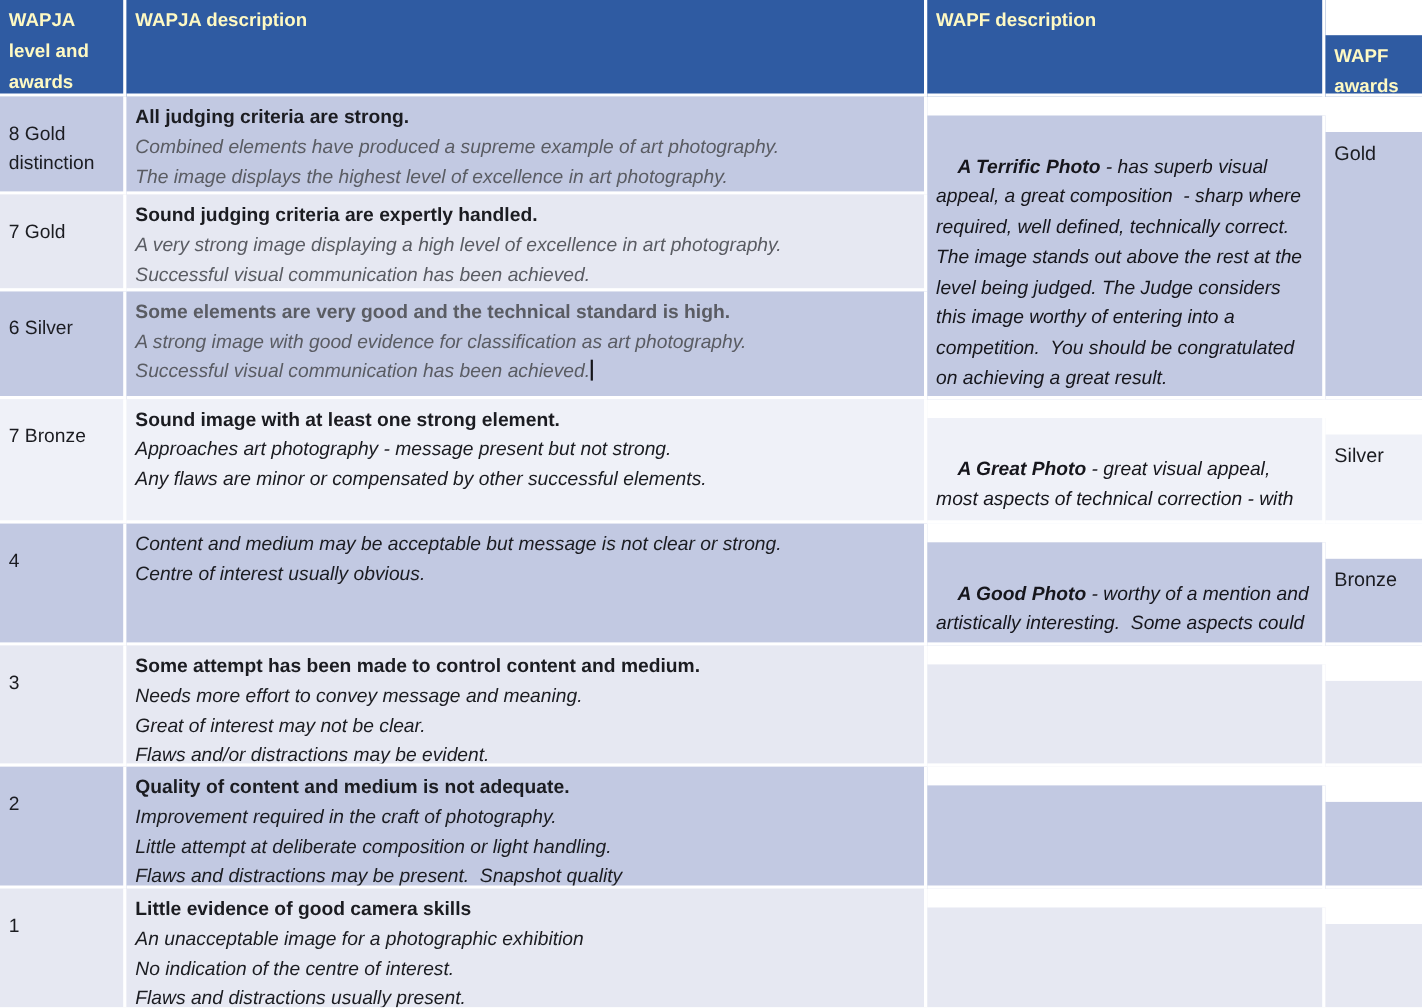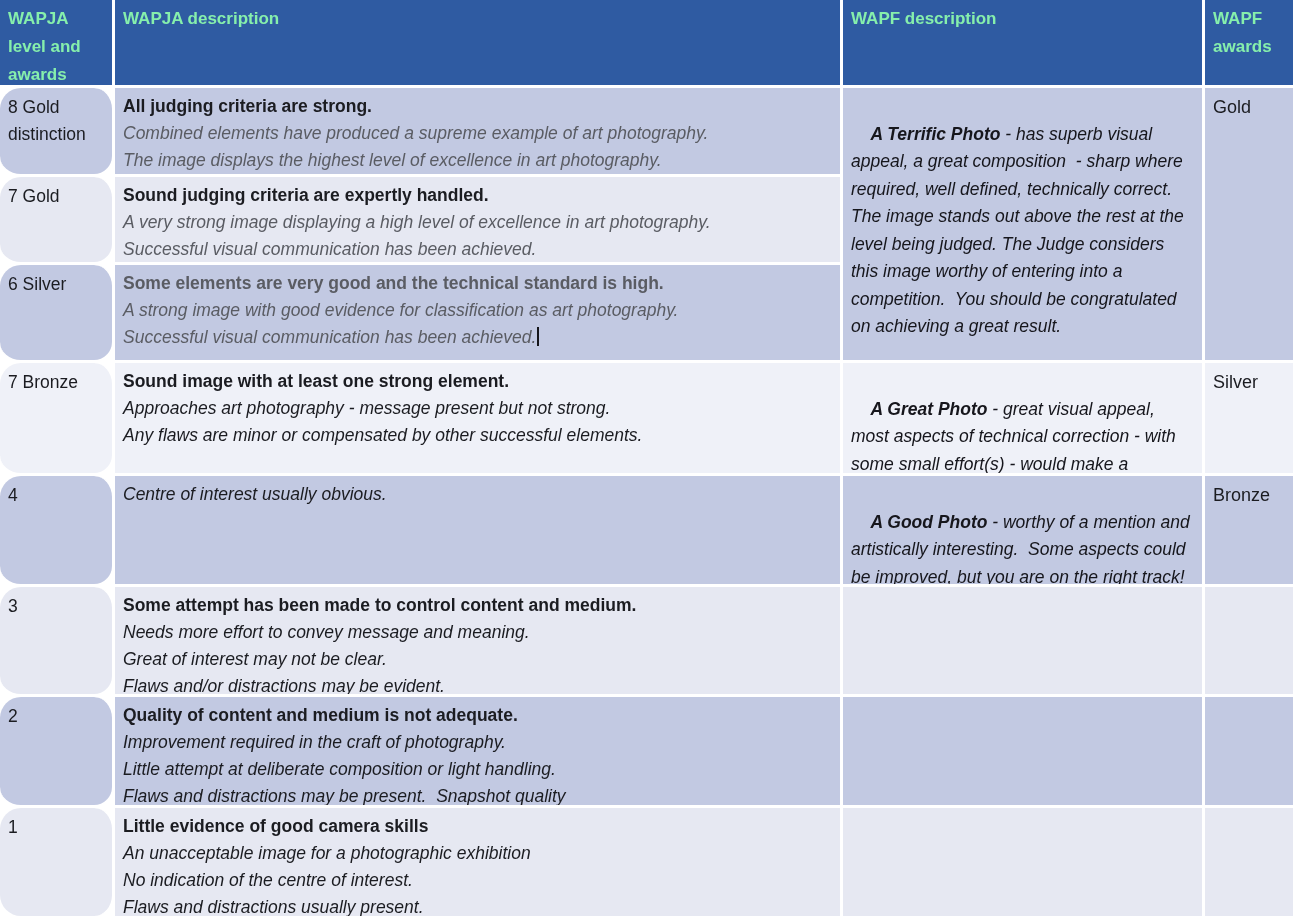--- a/index.html
+++ b/index.html
@@ -24,49 +24,49 @@
     grid-template-rows:88px 89px 88px 98px 113px 111px 110px 111px 108px;
     background:#fff;
     overflow:hidden;
   }
   .c{
     border-right:3px solid var(--grid);
     border-bottom:3px solid var(--grid);
     padding:4px 8px 0 8px;
     overflow:hidden;
   }
-  .no-r{ border-right:none; }
+  .no-r{ border-right:none;margin-top:32px; }
   .no-b{ border-bottom:none; }
   .hd{
     background:var(--header-bg);
-    color:#86efac;
+    color:#fef9c3;
     font-weight:bold;
     font-size:17px;
     line-height:28px;
     padding-top:5px;
   }
   .band-d{ background:var(--band-dark); }
   .band-l{ background:var(--band-light); }
   .band-ll{ background:var(--band-lighter); }
   .level{
-    font-size:17.5px; line-height:27px; padding-top:6px;
+    font-size:17.5px; line-height:27px; padding-top:20px;
     color:var(--text-black);
-    border-radius:21px;
   }
   .desc{ font-size:17.5px; line-height:27px; padding-top:5px; }
   .title{ font-weight:bold; color:var(--text-black); }
   .muted{ color:var(--text-gray); }
   .muted-t{ color:var(--text-gray); }
   .line{ color:var(--text-black);font-style:italic; }
   .line.muted{ color:var(--text-gray); }
   .title,.line{ white-space:pre-wrap; }
   .wapf{
     font-size:17.5px; font-style:italic; line-height:27.5px;
     color:#16161c; padding-top:5px; padding-right:12px;
     white-space:pre-wrap;
+    margin-top:17px;
   }
   .wapf .lead{ font-weight:bold; }
   .award{
     font-size:18px; line-height:27px; padding-top:6px;
     color:var(--text-black);
   }
   .caret{
     display:inline-block; width:2px; height:19px;
     background:#15151a; vertical-align:-3px; margin-left:1px;
   }
@@ -104,20 +104,21 @@
     <div class="title muted-t">Some elements are very good and the technical standard is high.</div>
     <div class="line muted">A strong image with good evidence for classification as art photography.</div>
     <div class="line muted"><span>Successful visual communication has been achieved.</span><span class="caret"></span></div>
   </div>
   <div class="c desc band-ll" style="grid-row:5;grid-column:2">
     <div class="title">Sound image with at least one strong element.</div>
     <div class="line">Approaches art photography - message present but not strong.</div>
     <div class="line">Any flaws are minor or compensated by other successful elements.</div>
   </div>
   <div class="c desc band-d" style="grid-row:6;grid-column:2">
+    <div class="line">Content and medium may be acceptable but message is not clear or strong.</div>
     <div class="line">Centre of interest usually obvious.</div>
   </div>
   <div class="c desc band-l" style="grid-row:7;grid-column:2">
     <div class="title">Some attempt has been made to control content and medium.</div>
     <div class="line">Needs more effort to convey message and meaning.</div>
     <div class="line">Great of interest may not be clear.</div>
     <div class="line">Flaws and/or distractions may be evident.</div>
   </div>
   <div class="c desc band-d" style="grid-row:8;grid-column:2">
     <div class="title">Quality of content and medium is not adequate.</div>

